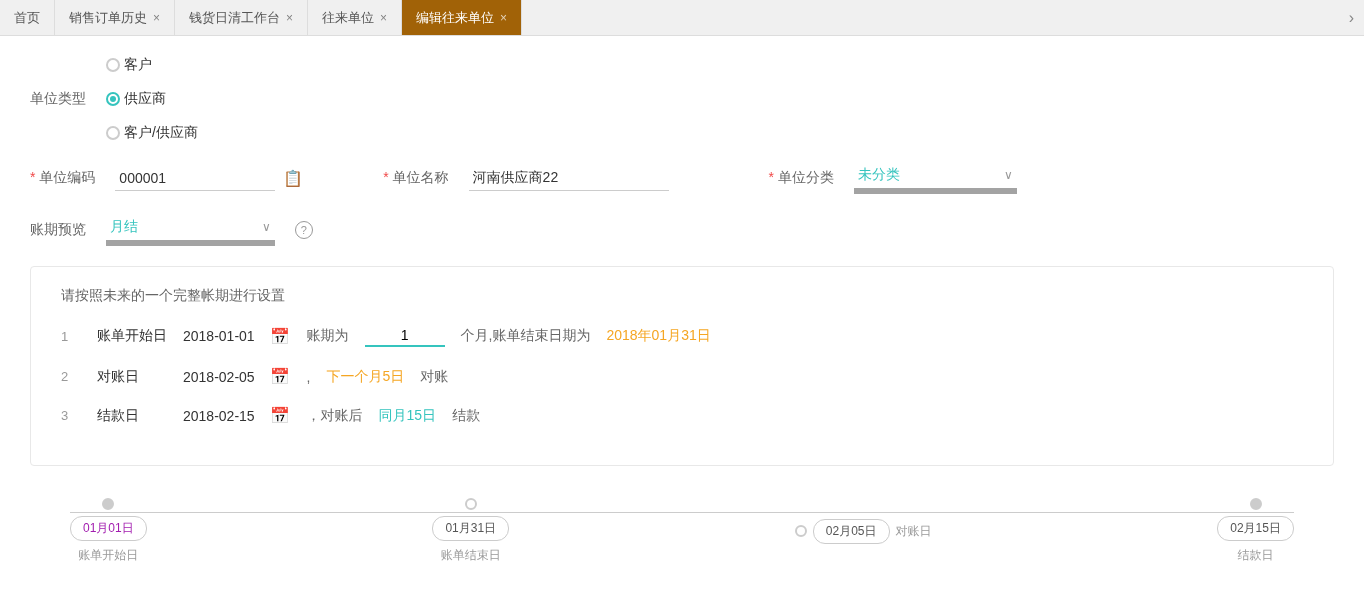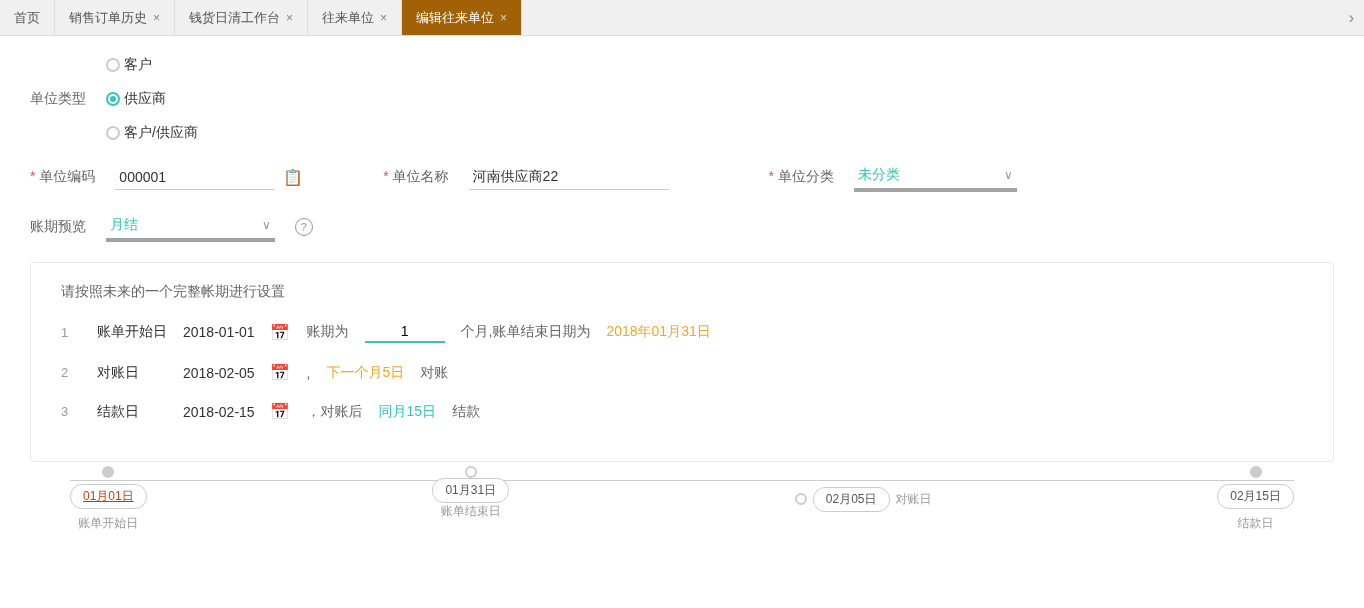--- a/index.html
+++ b/index.html
@@ -118,21 +118,21 @@
       color: #35c4be;
       cursor: pointer;
       font-size: 16px;
     }
 
     .select-field {
       display: flex;
       align-items: center;
       gap: 12px;
       cursor: pointer;
-      border-bottom: 4px solid #a3a3a3;
+      border-bottom: 6px solid #a3a3a3;
       padding: 4px 4px;
       min-width: 100px;
     }
     .select-value {
       color: #35c4be;
     }
     .chevron-icon {
       color: #999;
       font-size: 12px;
     }
@@ -148,21 +148,21 @@
       justify-content: center;
       font-size: 11px;
       cursor: pointer;
     }
 
     
     .period-box {
       border: 1px solid #e8e8e8;
       border-radius: 4px;
       padding: 20px 30px;
-      margin-bottom: 4px;
+      margin-bottom: 32px;
     }
     .period-hint {
       color: #666;
       margin-bottom: 20px;
       font-size: 14px;
     }
     .period-row {
       display: flex;
       align-items: center;
       margin-bottom: 20px;
@@ -322,25 +322,25 @@
   </div>
 
   <div style="position:relative; padding: 0 40px;">
 
     <div style="position:absolute; top:14px; left:40px; right:40px; height:1px; background:#ccc; z-index:0;"></div>
 
     <div style="display:flex; justify-content:space-between; position:relative; z-index:1;">
 
       <div style="display:flex; flex-direction:column; align-items:center; gap:6px;">
         <div style="width:12px;height:12px;border-radius:50%;background:#ccc;border:2px solid #ccc;"></div>
-        <div style="background:#fff;border:1px solid #ccc;border-radius:12px;padding:3px 12px;font-size:12px;color:#c2410c;text-decoration:underline;">01月01日</div>
+        <div style="background:#fff;border:1px solid #ccc;border-radius:12px;padding:3px 12px;font-size:12px;color:#a21caf;">01月01日</div>
         <div style="font-size:12px;color:#999;">账单开始日</div>
       </div>
 
-      <div style="display:flex; flex-direction:column; align-items:center; ">
+      <div style="display:flex; flex-direction:column; align-items:center; gap:6px;">
         <div style="width:12px;height:12px;border-radius:50%;background:#fff;border:2px solid #ccc;"></div>
         <div style="background:#fff;border:1px solid #ccc;border-radius:12px;padding:3px 12px;font-size:12px;color:#555;">01月31日</div>
         <div style="font-size:12px;color:#999;">账单结束日</div>
       </div>
 
       <div style="display:flex; align-items:center; gap:6px;">
         <div style="width:12px;height:12px;border-radius:50%;background:#fff;border:2px solid #ccc;"></div>
         <div style="background:#fff;border:1px solid #ccc;border-radius:12px;padding:3px 12px;font-size:12px;color:#555;">02月05日</div>
         <div style="font-size:12px;color:#999;">对账日</div>
       </div>

